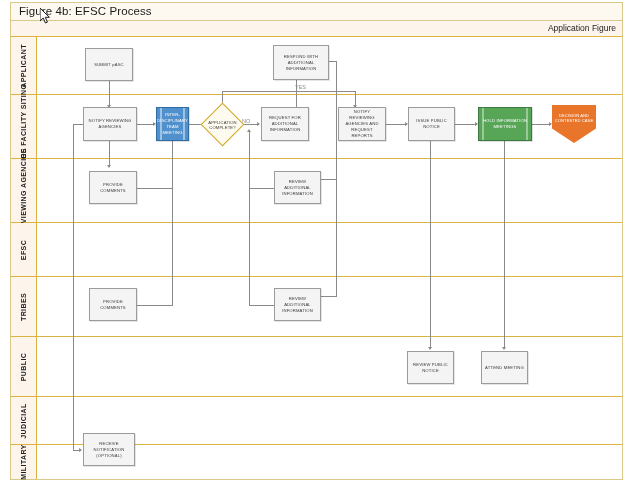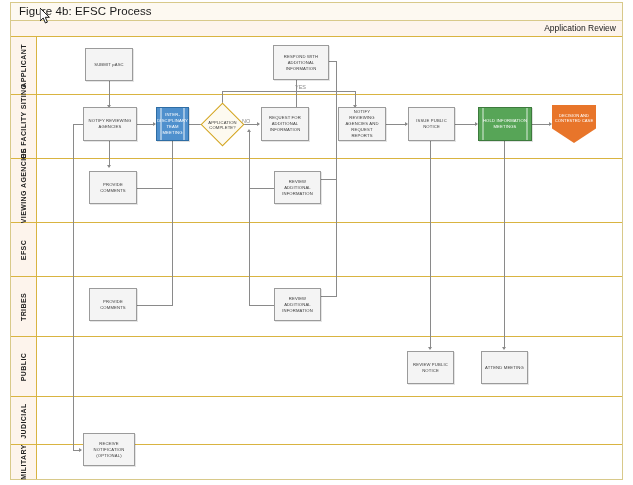--- a/index.html
+++ b/index.html
@@ -101,21 +101,21 @@
 
 <div id="root">
 
   <div class="doc-frame"></div>
 
   <div class="title-bar">
     <div class="title-text">Figure 4b: EFSC Process</div>
   </div>
 
   <div class="phase-band">
-    <div class="phase-label">Application Review</div>
+    <div class="phase-label">Application Figure</div>
   </div>
 
   <div class="lanes">
 
     <div class="lane" style="top:0;height:58px;">
       <div class="lane-head">
         <span>APPLICANT</span>
       </div>
       <div class="lane-body"></div>
     </div>

